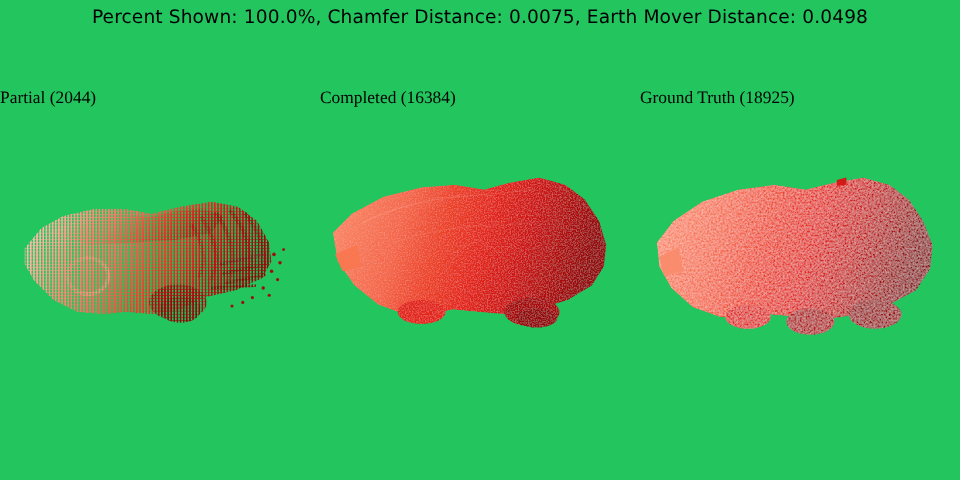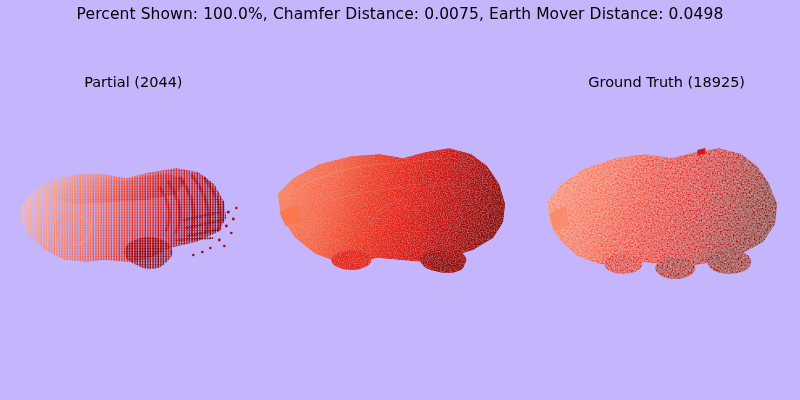--- a/index.html
+++ b/index.html
@@ -2,35 +2,35 @@
 <html><head>
 <meta charset="utf-8">
 <title>Point Cloud Completion Figure</title>
 <style>
   html,body{margin:0;padding:0;background:#ffffff;}
   body{
     width:800px;height:400px;overflow:hidden;
     font-family:"DejaVu Sans","Liberation Sans",sans-serif;
     color:#000000;position:relative;
   }
-  #figure{position:absolute;inset:0;background:#c4b5fd;}
+  #figure{position:absolute;inset:0;background:#22c55e;}
 
   .suptitle{
     position:absolute;left:0;top:0;width:800px;
     text-align:center;font-size:15.5px;line-height:28px;
     color:#000000;letter-spacing:.1px;white-space:nowrap;
   }
 
   .panels{position:absolute;left:0;top:62px;width:800px;height:338px;
           display:flex;}
   .panel{width:266.66px;height:338px;position:relative;}
 
   .panel-title{
     position:absolute;left:0;top:12px;width:100%;
-    text-align:center;font-size:14.5px;color:#000000;white-space:nowrap;
+    font-size:14.5px;color:#000000;white-space:nowrap;font-family:Liberation Serif, serif;
   }
 
   .cloud-stage{position:absolute;left:0;top:0;width:100%;height:100%;}
   .cloud-svg{position:absolute;left:0;top:0;width:100%;height:100%;
              display:block;shape-rendering:auto;}
 </style>
 </head>
 <body>
 
 <div id="figure">
@@ -131,20 +131,21 @@
             <circle cx="210" cy="186" r="1.3"></circle>
               <circle cx="202" cy="190" r="1.3"></circle>
             <circle cx="193" cy="193" r="1.3"></circle>
               <circle cx="236" cy="146" r="1.2"></circle>
           </g>
         </svg>
       </div>
     </div>
 
     <div class="panel">
+      <div class="panel-title">Completed (16384)</div>
       <div class="cloud-stage">
         <svg class="cloud-svg" viewBox="0 0 266 338" preserveAspectRatio="xMidYMid meet">
           <defs>
             <linearGradient id="gradB" x1="0" y1="0.1" x2="1" y2="0.25">
               <stop offset="0" stop-color="#FA8B6C"></stop>
               <stop offset="0.12" stop-color="#F87C5B"></stop>
               <stop offset="0.28" stop-color="#F4674A"></stop>
               <stop offset="0.44" stop-color="#EC4227"></stop>
               <stop offset="0.60" stop-color="#E2251A"></stop>
               <stop offset="0.74" stop-color="#CE1714"></stop>

